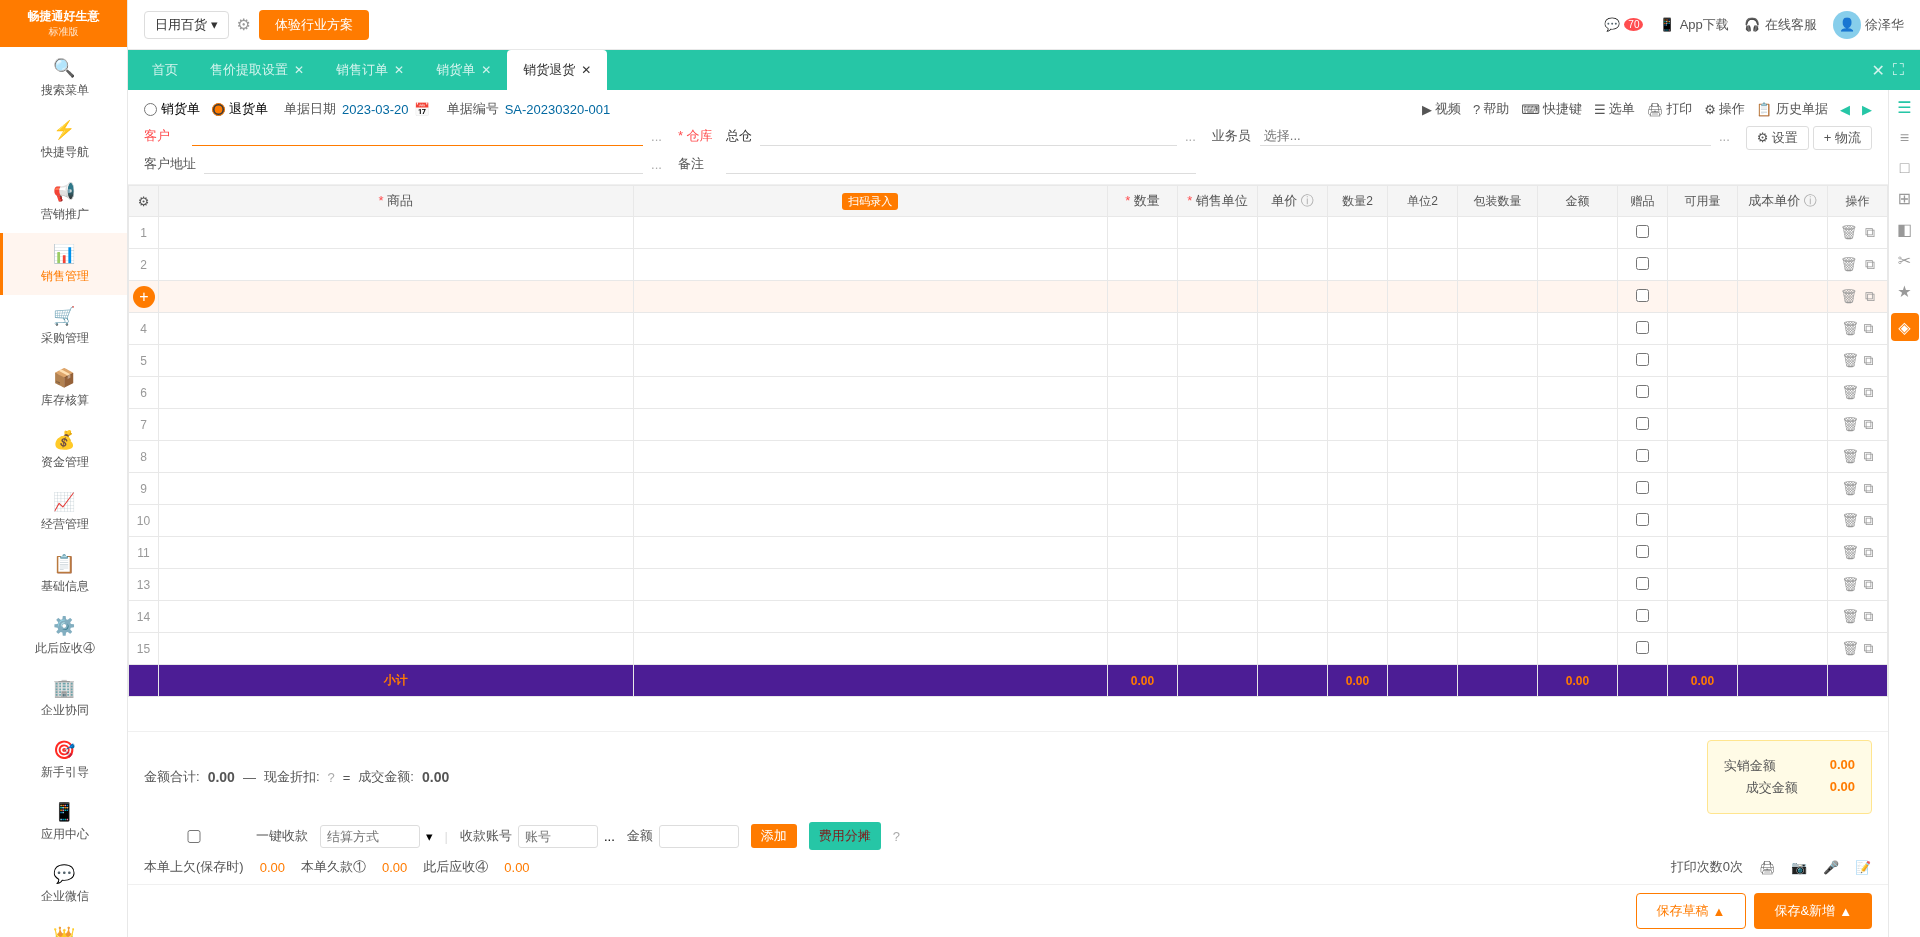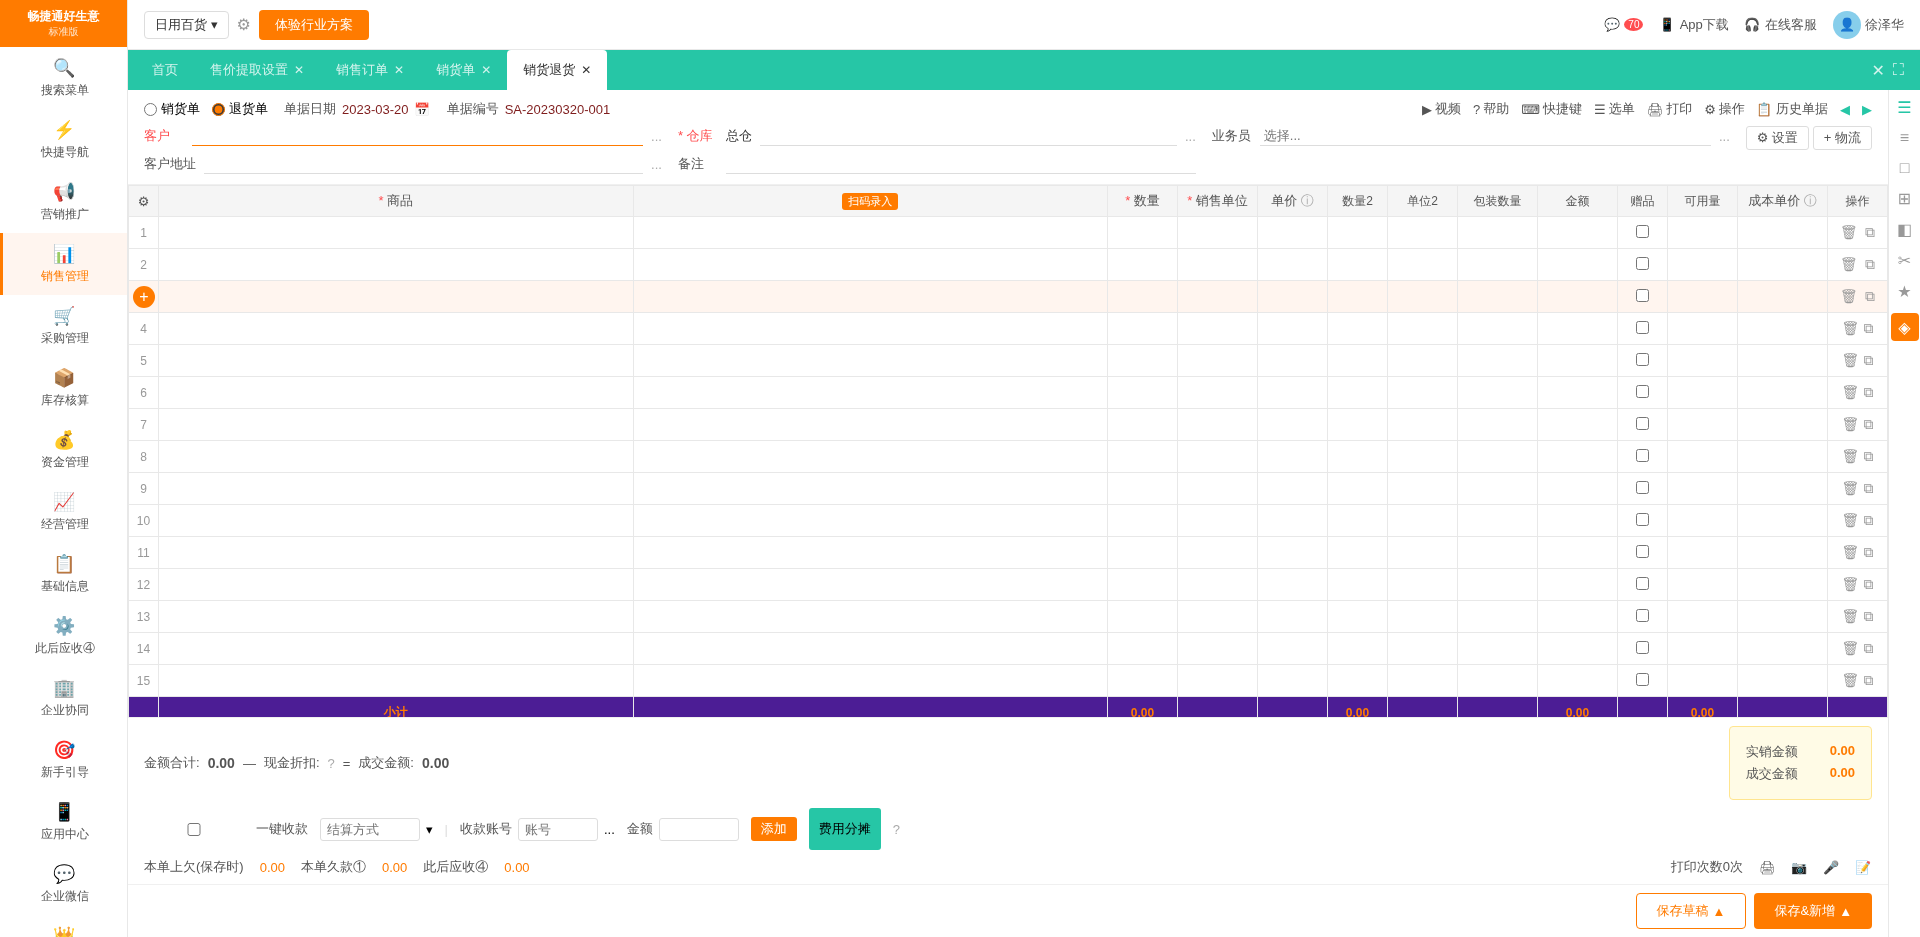--- a/index.html
+++ b/index.html
@@ -40,21 +40,21 @@
     .content { flex: 1; background: #fff; overflow-y: auto; display: flex; flex-direction: column; }
 
     
     .form-header { padding: 10px 16px; border-bottom: 1px solid #f0f0f0; flex-shrink: 0; }
     .form-header-row1 { display: flex; align-items: center; gap: 16px; margin-bottom: 8px; }
     .radio-group { display: flex; gap: 12px; align-items: center; }
     .radio-item { display: flex; align-items: center; gap: 4px; cursor: pointer; }
     .radio-item input[type=radio] { accent-color: #ff7b00; cursor: pointer; }
     .form-field { display: flex; align-items: center; gap: 6px; }
     .form-field label { color: #555; white-space: nowrap; }
-    .form-field .value { color: #7f1d1d; }
+    .form-field .value { color: #0369a1; }
     .header-actions { margin-left: auto; display: flex; align-items: center; gap: 12px; color: #26c6a6; font-size: 12px; }
     .header-actions span { cursor: pointer; display: flex; align-items: center; gap: 3px; }
     .header-actions .action-btn { color: #555; }
     .form-input { border: none; border-bottom: 1px solid #ddd; padding: 2px 4px; min-width: 150px; color: #333; outline: none; flex: 1; }
     .ellipsis-btn { color: #aaa; cursor: pointer; }
     .side-btns { display: flex; gap: 4px; margin-left: auto; }
     .side-btn { padding: 2px 10px; border: 1px solid #ddd; border-radius: 3px; cursor: pointer; font-size: 12px; color: #555; background: #fff; }
 
     
     .table-container { flex: 1; overflow: auto; }
@@ -78,21 +78,21 @@
     .footer-row1 .amount-info { display: flex; align-items: center; gap: 8px; }
     .footer-row1 .amount-info span { color: #555; }
     .footer-row1 .amount-value { color: #ff7b00; font-size: 14px; font-weight: bold; }
     .footer-row1 .minus { color: #999; }
     .footer-row1 .equals { color: #999; }
     .footer-row2 { display: flex; align-items: center; gap: 12px; }
     .footer-row2 .field-group { display: flex; align-items: center; gap: 6px; }
     .footer-row2 label { color: #555; white-space: nowrap; }
     .footer-row2 input { border: 1px solid #ddd; padding: 3px 6px; border-radius: 3px; width: 100px; }
     .footer-row2 .add-btn { background: #ff7b00; color: #fff; border: none; border-radius: 3px; padding: 3px 10px; cursor: pointer; }
-    .footer-row2 .fee-btn { background: #26c6a6; color: #000000; border: none; border-radius: 3px; padding: 12px 10px; cursor: pointer; }
+    .footer-row2 .fee-btn { background: #26c6a6; color: #7f1d1d; border: none; border-radius: 3px; padding: 5px 10px; cursor: pointer; }
     .footer-row3 { display: flex; align-items: center; gap: 16px; margin-top: 8px; font-size: 12px; color: #555; }
     .btn-save-draft { background: #fff; border: 1px solid #ff7b00; color: #ff7b00; padding: 8px 20px; border-radius: 4px; cursor: pointer; display: flex; align-items: center; gap: 4px; }
     .btn-save-new { background: #ff7b00; color: #fff; border: none; padding: 8px 20px; border-radius: 4px; cursor: pointer; display: flex; align-items: center; gap: 4px; }
 
     
     .right-panel { width: 32px; background: #fff; border-left: 1px solid #e8e8e8; display: flex; flex-direction: column; align-items: center; padding: 8px 0; gap: 12px; flex-shrink: 0; }
     .right-panel-icon { color: #999; cursor: pointer; font-size: 16px; }
     .right-panel-icon.active { color: #26c6a6; }
 
     .settings-gear { color: #999; cursor: pointer; font-size: 16px; }
@@ -572,36 +572,20 @@
                   <td></td>
                   <td></td>
                   <td></td>
                   <td></td>
                   <td class="checkbox-cell"><input type="checkbox" style=""></td>
                   <td></td>
                   <td></td>
                   <td><span class="delete-btn">🗑</span><span class="copy-btn">⧉</span></td>
                 </tr>
               <tr>
-                  <td class="row-num">12</td>
-                  <td></td>
-                  <td></td>
-                  <td></td>
-                  <td></td>
-                  <td></td>
-                  <td></td>
-                  <td></td>
-                  <td></td>
-                  <td></td>
-                  <td class="checkbox-cell"><input type="checkbox" style=""></td>
-                  <td></td>
-                  <td></td>
-                  <td><span class="delete-btn">🗑</span><span class="copy-btn">⧉</span></td>
-                </tr>
-              <tr>
                   <td class="row-num">13</td>
                   <td></td>
                   <td></td>
                   <td></td>
                   <td></td>
                   <td></td>
                   <td></td>
                   <td></td>
                   <td></td>
                   <td></td>
@@ -675,21 +659,21 @@
               <span class="equals">=</span>
               <span>成交金额:</span>
               <span class="amount-value">0.00</span>
             </div>
 
             <div style="margin-left:auto; background:#fffbe6; border:1px solid #ffe58f; padding:16px 16px; border-radius:4px; display:flex; flex-direction:column; gap:4px;">
               <div style="display:flex; justify-content:space-between; gap:32px;">
                 <span style="color:#555;">实销金额</span>
                 <span style="color:#ff7b00; font-weight:bold;">0.00</span>
               </div>
-              <div style="display:flex; justify-content:flex-end; gap:32px;">
+              <div style="display:flex; justify-content:flex-end; gap:32px;margin-left:22px;">
                 <span style="color:#555;">成交金额</span>
                 <span style="color:#ff7b00; font-weight:bold;">0.00</span>
               </div>
             </div>
           </div>
 
           <div class="footer-row2">
             <label class="footer-row2">
               <input type="checkbox" style="">
               <span>一键收款</span>

